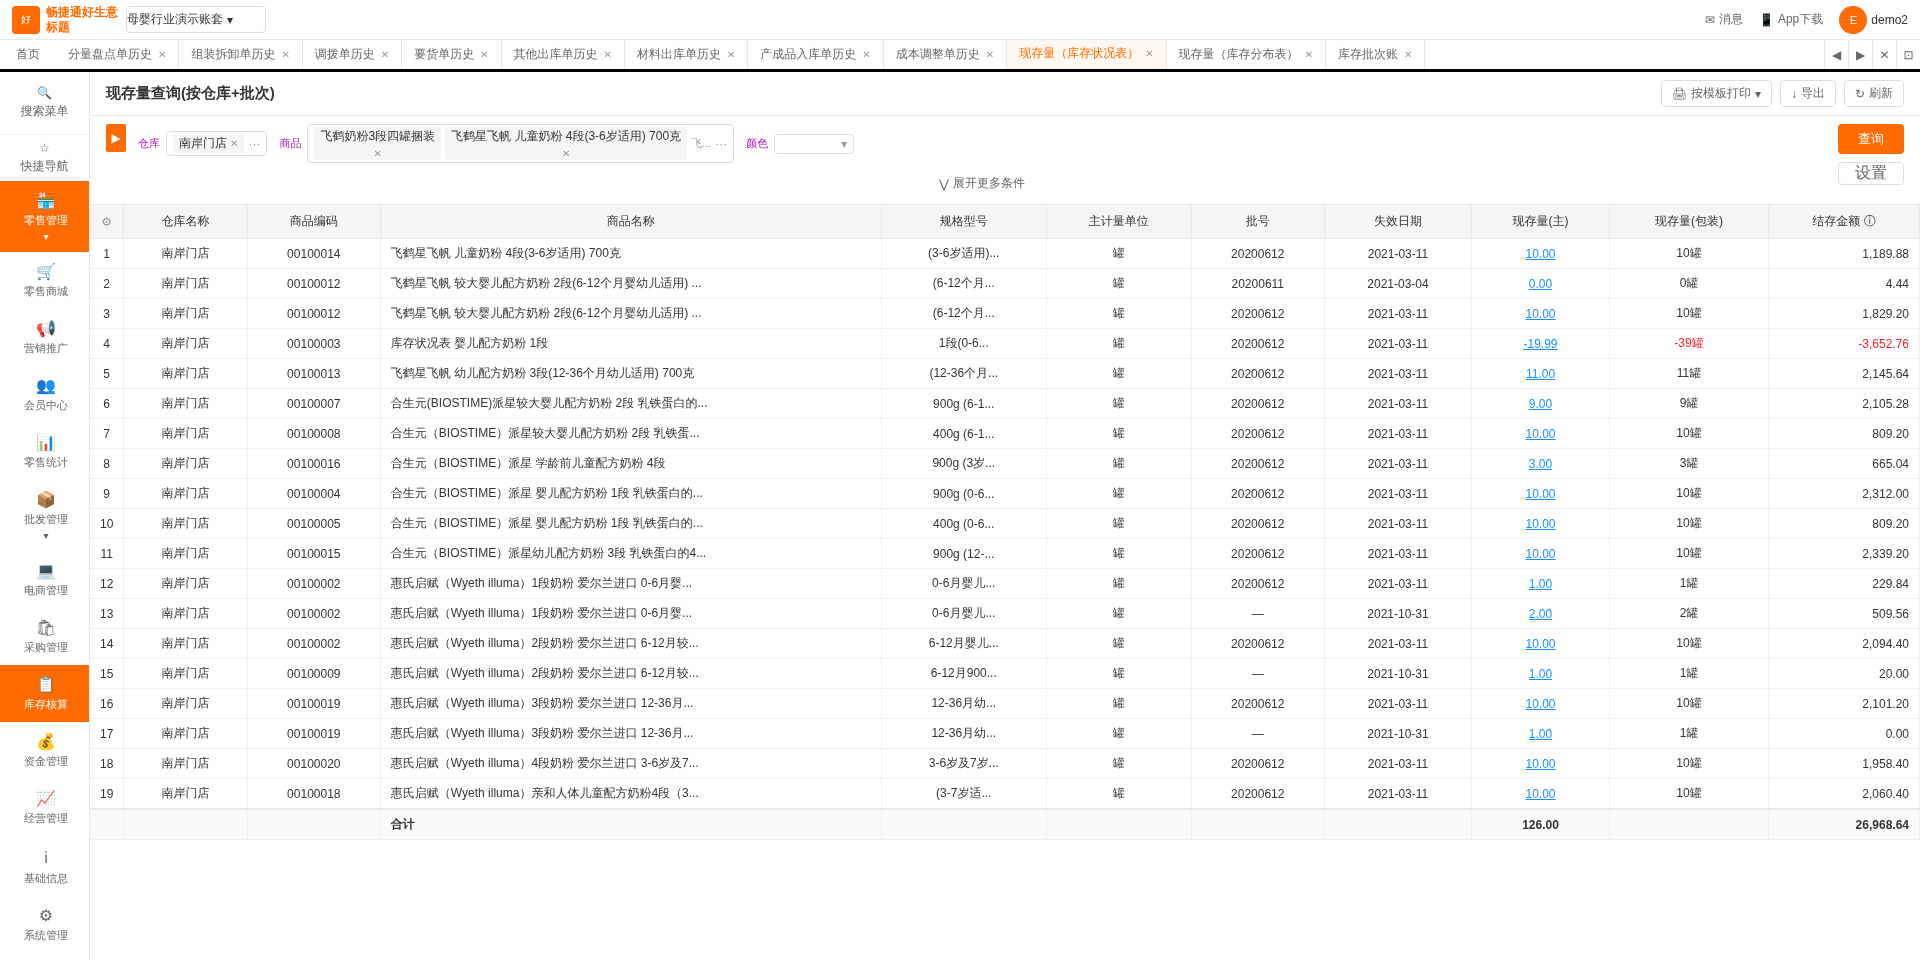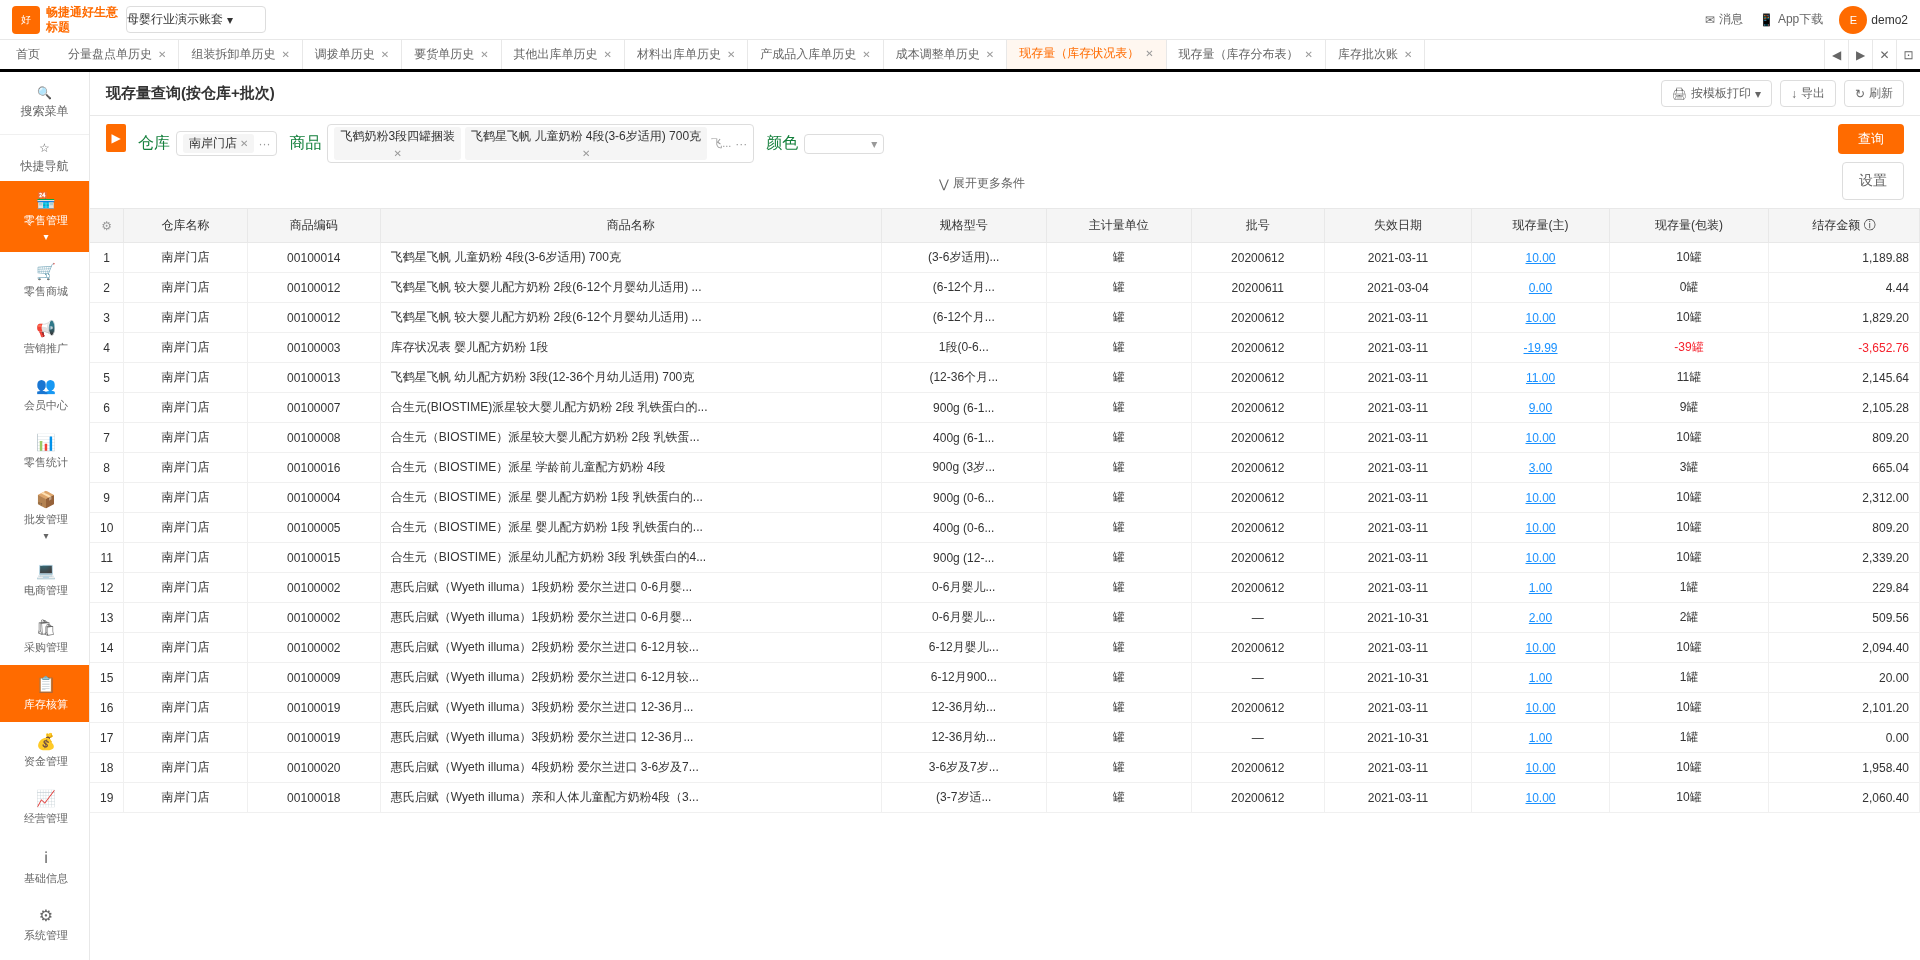--- a/index.html
+++ b/index.html
@@ -48,35 +48,35 @@
     .page-title { font-size: 15px; font-weight: bold; color: #333; }
     .header-actions { display: flex; align-items: center; gap: 8px; }
     .btn-template { display: flex; align-items: center; gap: 4px; padding: 4px 10px; border: 1px solid #ddd; border-radius: 4px; cursor: pointer; color: #666; font-size: 12px; background: #fff; }
     .btn-export { display: flex; align-items: center; gap: 4px; padding: 4px 10px; border: 1px solid #ddd; border-radius: 4px; cursor: pointer; color: #666; font-size: 12px; background: #fff; }
     .btn-refresh { display: flex; align-items: center; gap: 4px; padding: 4px 10px; border: 1px solid #ddd; border-radius: 4px; cursor: pointer; color: #666; font-size: 12px; background: #fff; }
     
     
     .filter-bar { background: #fff; padding: 8px 16px; border-bottom: 1px solid #e8e8e8; }
     .filter-row { display: flex; align-items: center; gap: 12px; flex-wrap: nowrap; }
     .filter-item { display: flex; align-items: center; gap: 6px; }
-    .filter-label { color: #15803d; font-size: 16px; white-space: nowrap; }
+    .filter-label { color: #a21caf; font-size: 11px; white-space: nowrap; }
     .filter-tag-container { display: flex; align-items: center; gap: 4px; border: 1px solid #ddd; border-radius: 4px; padding: 2px 6px; min-width: 80px; background: #fff; }
     .filter-tag { display: flex; align-items: center; gap: 3px; background: #f5f5f5; padding: 1px 6px; border-radius: 3px; font-size: 11px; color: #333; }
     .filter-tag-close { color: #999; font-size: 10px; cursor: pointer; }
     .filter-dots { color: #999; cursor: pointer; }
     
     .product-filter { display: flex; align-items: center; gap: 4px; border: 1px solid #ddd; border-radius: 4px; padding: 2px 6px; min-width: 360px; background: #fff; }
     .product-tag { display: flex; align-items: center; gap: 3px; background: #f5f5f5; padding: 1px 6px; border-radius: 3px; font-size: 11px; color: #333; white-space: nowrap; flex-direction: column; }
     .color-filter { display: flex; align-items: center; gap: 4px; border: 1px solid #ddd; border-radius: 4px; padding: 2px 6px; min-width: 80px; background: #fff; flex: 1; }
     .color-dropdown { color: #999; margin-left: auto; cursor: pointer; }
     
     .btn-expand-more { display: flex; align-items: center; gap: 4px; color: #666; font-size: 12px; cursor: pointer; padding: 4px 0; justify-content: center; }
     
     .btn-query { background: #ff6b00; color: #fff; border: none; padding: 6px 20px; border-radius: 4px; cursor: pointer; font-size: 13px; white-space: nowrap; }
-    .btn-settings { background: #fff; color: #666; border: 1px solid #ddd; padding: 9px 16px; border-radius: 4px; cursor: pointer; font-size: 14px; margin-top: 4px; white-space: nowrap; }
+    .btn-settings { background: #fff; color: #666; border: 1px solid #ddd; padding: 0 16px; border-radius: 4px; cursor: pointer; font-size: 16px; margin-top: 4px; white-space: nowrap; }
     
     .filter-right { display: flex; flex-direction: column; align-items: flex-end; gap: 4px; margin-left: auto; flex-shrink: 0; }
     
     
     .btn-expand-orange { background: #ff6b00; color: #fff; border: none; width: 20px; height: 28px; border-radius: 2px; cursor: pointer; display: flex; align-items: center; justify-content: center; flex-shrink: 0; }
     
     
     .table-area { flex: 1; overflow: auto; background: #fff; margin: 0; }
     .data-table { width: 100%; border-collapse: collapse; }
     .data-table th { background: #f5f5f5; padding: 8px 10px; text-align: center; border-bottom: 1px solid #e8e8e8; border-right: 1px solid #e8e8e8; color: #333; font-weight: normal; white-space: nowrap; position: sticky; top: 0; z-index: 2; }
@@ -599,17 +599,30 @@
     <td>00100018</td>
     <td class="text-left" style="max-width:280px;overflow:hidden;text-overflow:ellipsis;">惠氏启赋（Wyeth illuma）亲和人体儿童配方奶粉4段（3...</td>
     <td>(3-7岁适...</td>
     <td>罐</td>
     <td>20200612</td>
     <td>2021-03-11</td>
     <td class="text-link">10.00</td>
     <td class="">10罐</td>
     <td class="text-right ">2,060.40</td>
   </tr>
+            <tr class="total-row">
+  <td></td>
+  <td></td>
+  <td></td>
+  <td class="text-left">合计</td>
+  <td></td>
+  <td></td>
+  <td></td>
+  <td></td>
+  <td>126.00</td>
+  <td></td>
+  <td class="text-right">26,968.64</td>
+</tr>
           </tbody>
       </table>
     </div>
   </div>
 </div>
 
 </body></html>

